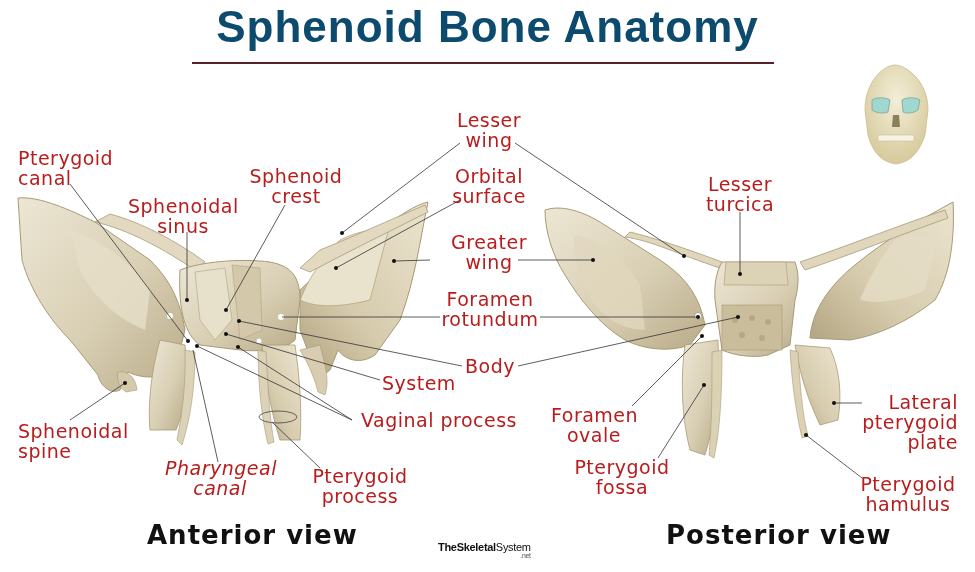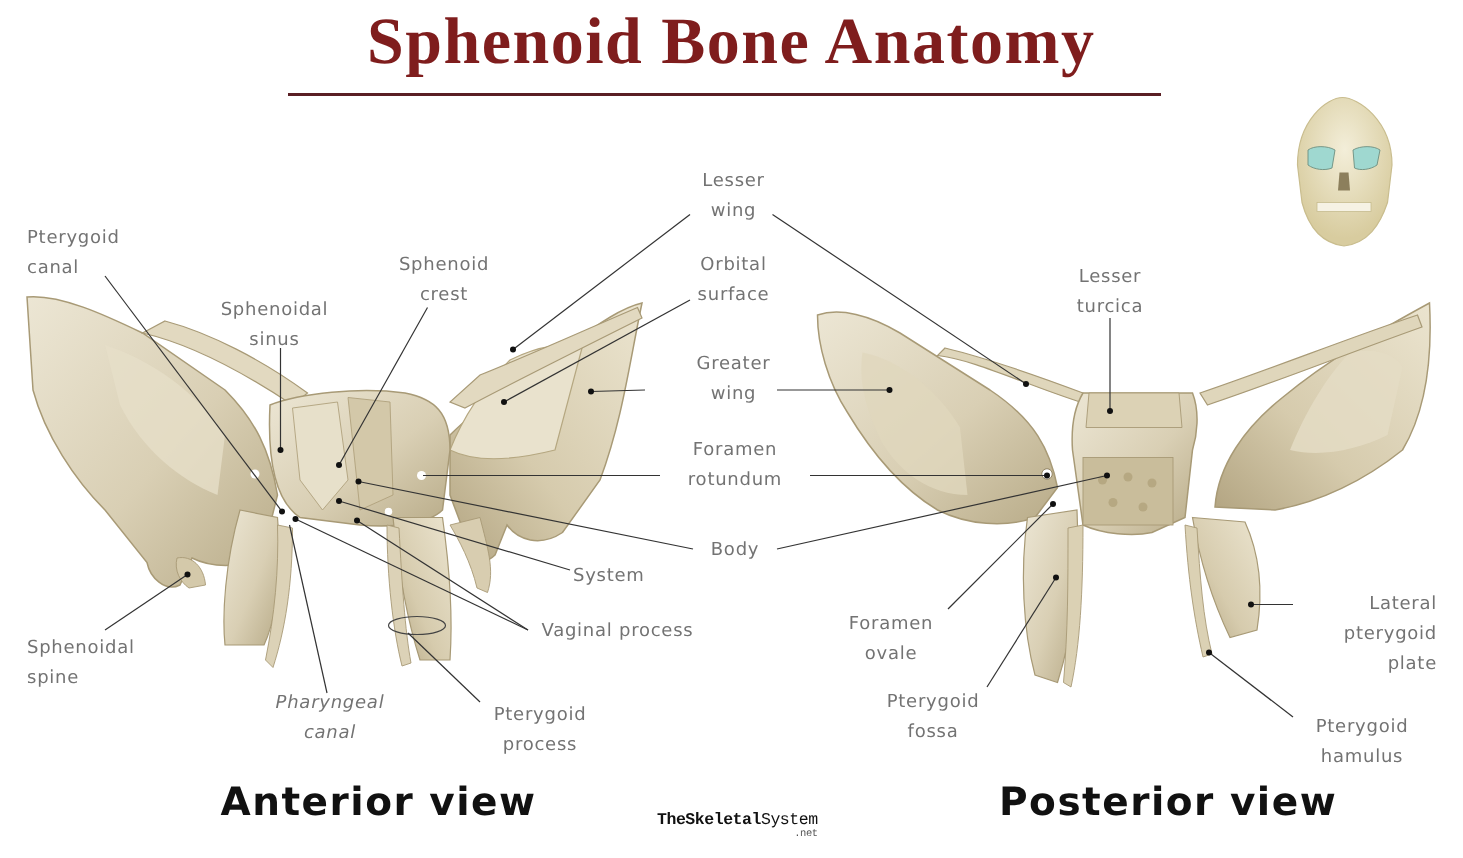--- a/index.html
+++ b/index.html
@@ -1,24 +1,24 @@
 <!DOCTYPE html>
 <html><head>
 <meta charset="utf-8">
 <style>
   html, body { margin:0; padding:0; background:#ffffff; }
   body { width:975px; height:572px; position:relative; overflow:hidden; font-family:"DejaVu Sans", sans-serif; }
-  .title { position:absolute; left:0; width:975px; top:2px; text-align:center; font-family:Liberation Serif, serif; font-weight:bold; font-size:44px; color:#7f1d1d; letter-spacing:1px; }
+  .title { position:absolute; left:0; width:975px; top:2px; text-align:center; font-family:Liberation Sans, sans-serif; font-weight:bold; font-size:44px; color:#0c4a6e; letter-spacing:1px; }
   .title-rule { position:absolute; left:192px; top:62px; width:582px; height:2px; background:#5a1f24; }
   svg.art { position:absolute; left:0; top:0; }
-  .lbl { position:absolute; font-family:"DejaVu Sans", sans-serif; font-size:12px; line-height:20px; color:#737373; letter-spacing:0.5px; white-space:nowrap; }
+  .lbl { position:absolute; font-family:"DejaVu Sans", sans-serif; font-size:19px; line-height:20px; color:#b91c1c; letter-spacing:0.5px; white-space:nowrap; }
   .c { text-align:center; }
   .r { text-align:right; }
   .view { position:absolute; font-family:"DejaVu Sans", sans-serif; font-weight:bold; font-size:26px; color:#111; letter-spacing:1px; }
-  .brand { position:absolute; left:438px; top:541px; font-family:Liberation Mono, monospace; font-size:11px; color:#111; letter-spacing:-0.3px; }
+  .brand { position:absolute; left:438px; top:541px; font-family:Liberation Sans, sans-serif; font-size:11px; color:#111; letter-spacing:-0.3px; }
   .brand b { font-weight:bold; }
   .brand .net { position:absolute; right:0; top:11px; font-size:7px; color:#555; }
 </style>
 </head>
 <body>
 
 <div class="title">Sphenoid Bone Anatomy</div>
 <div class="title-rule"></div>
 
 <svg class="art" width="975" height="572" viewBox="0 0 975 572">

